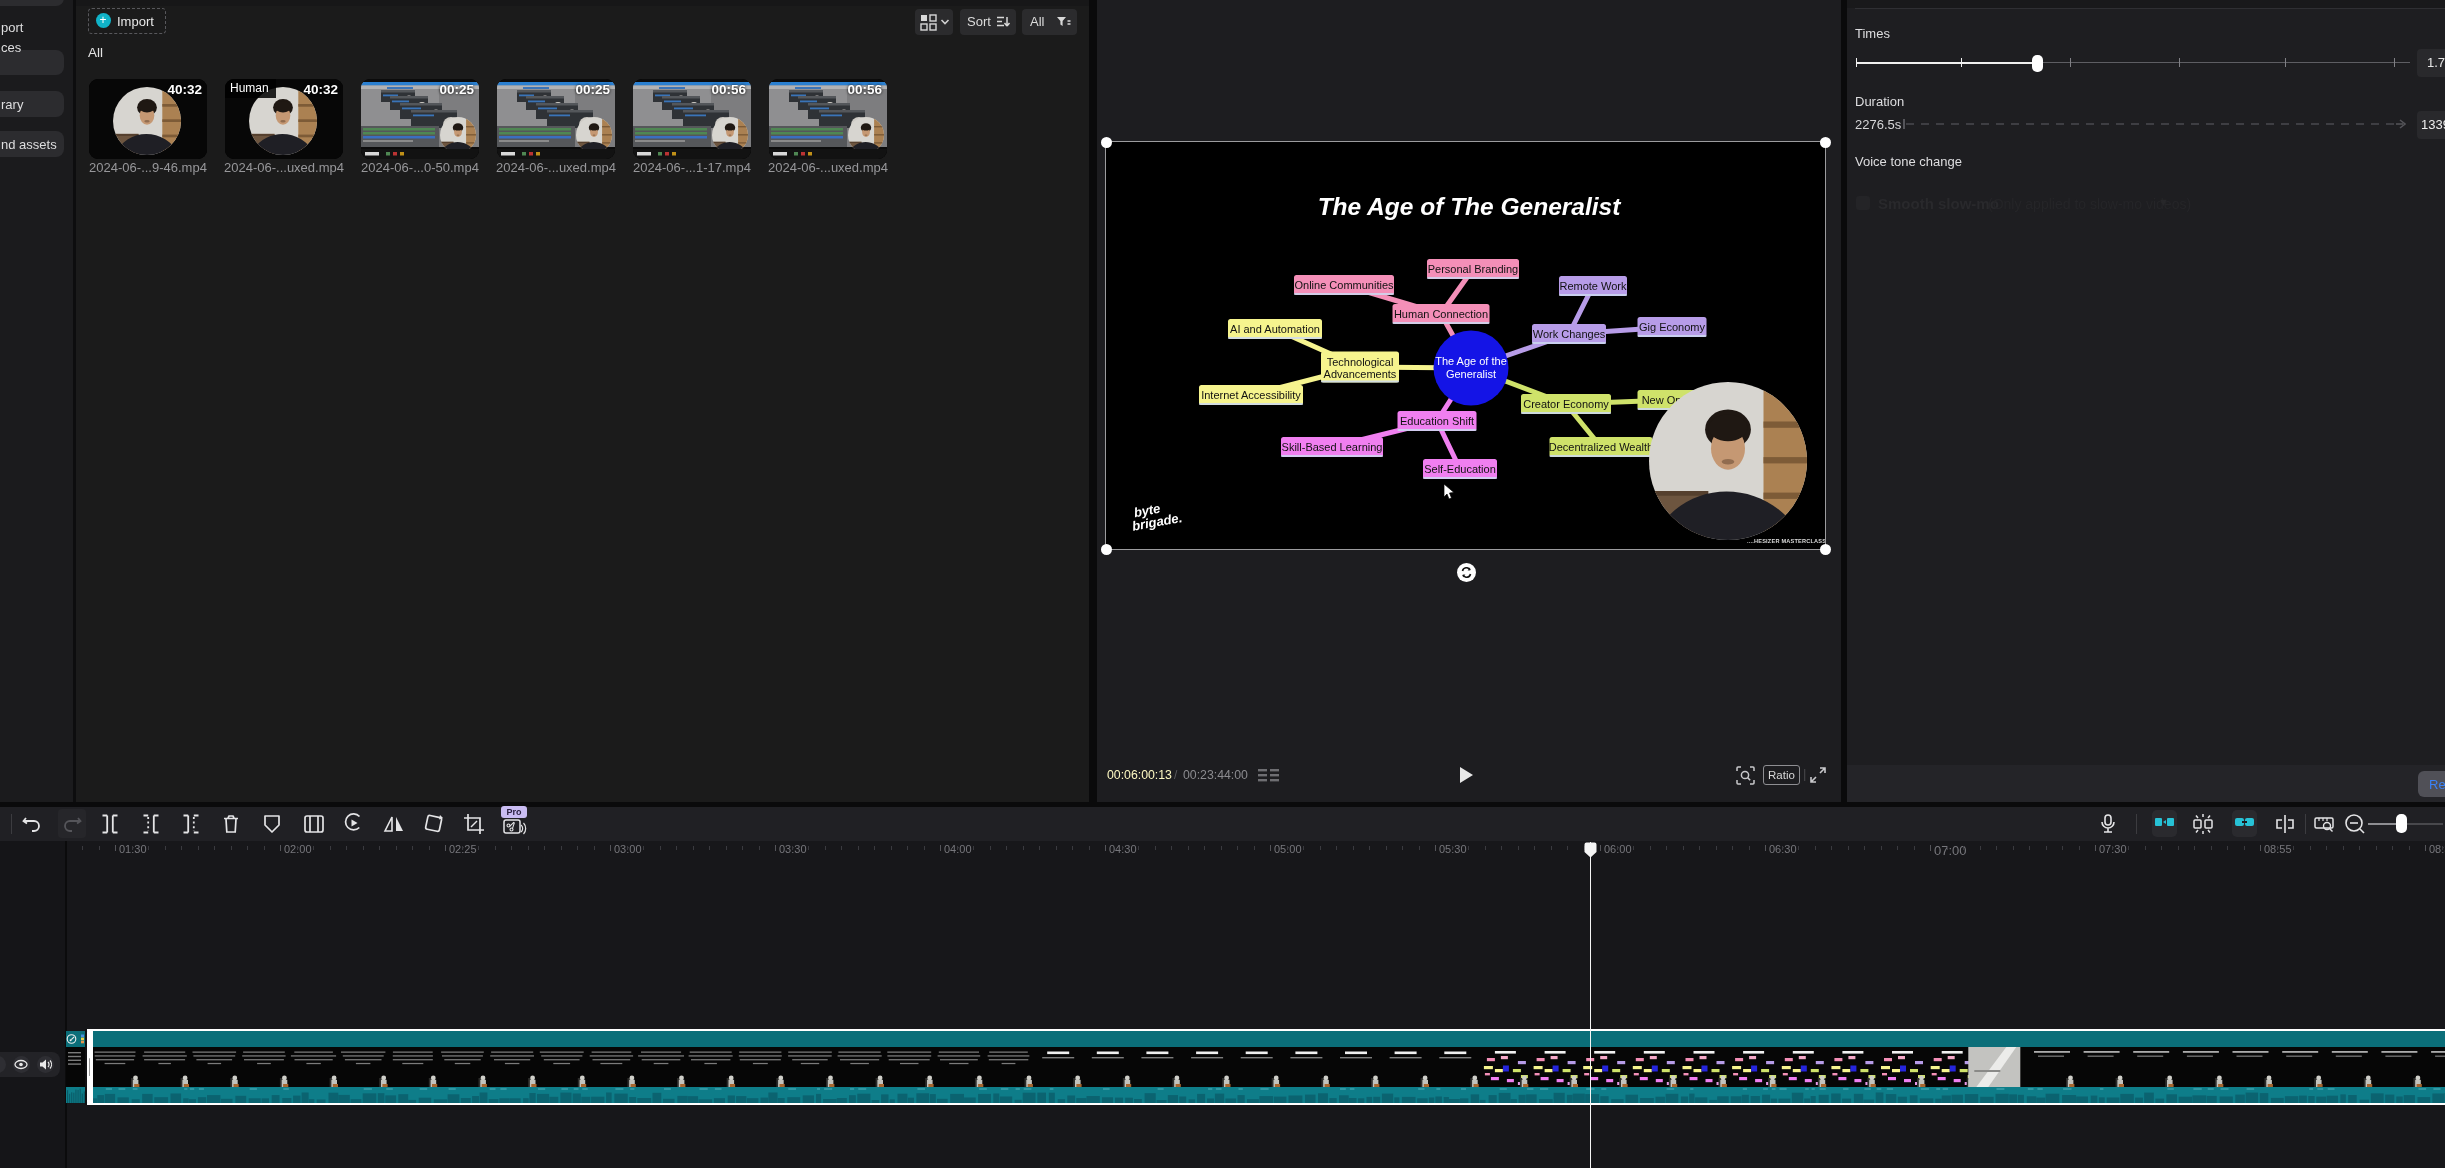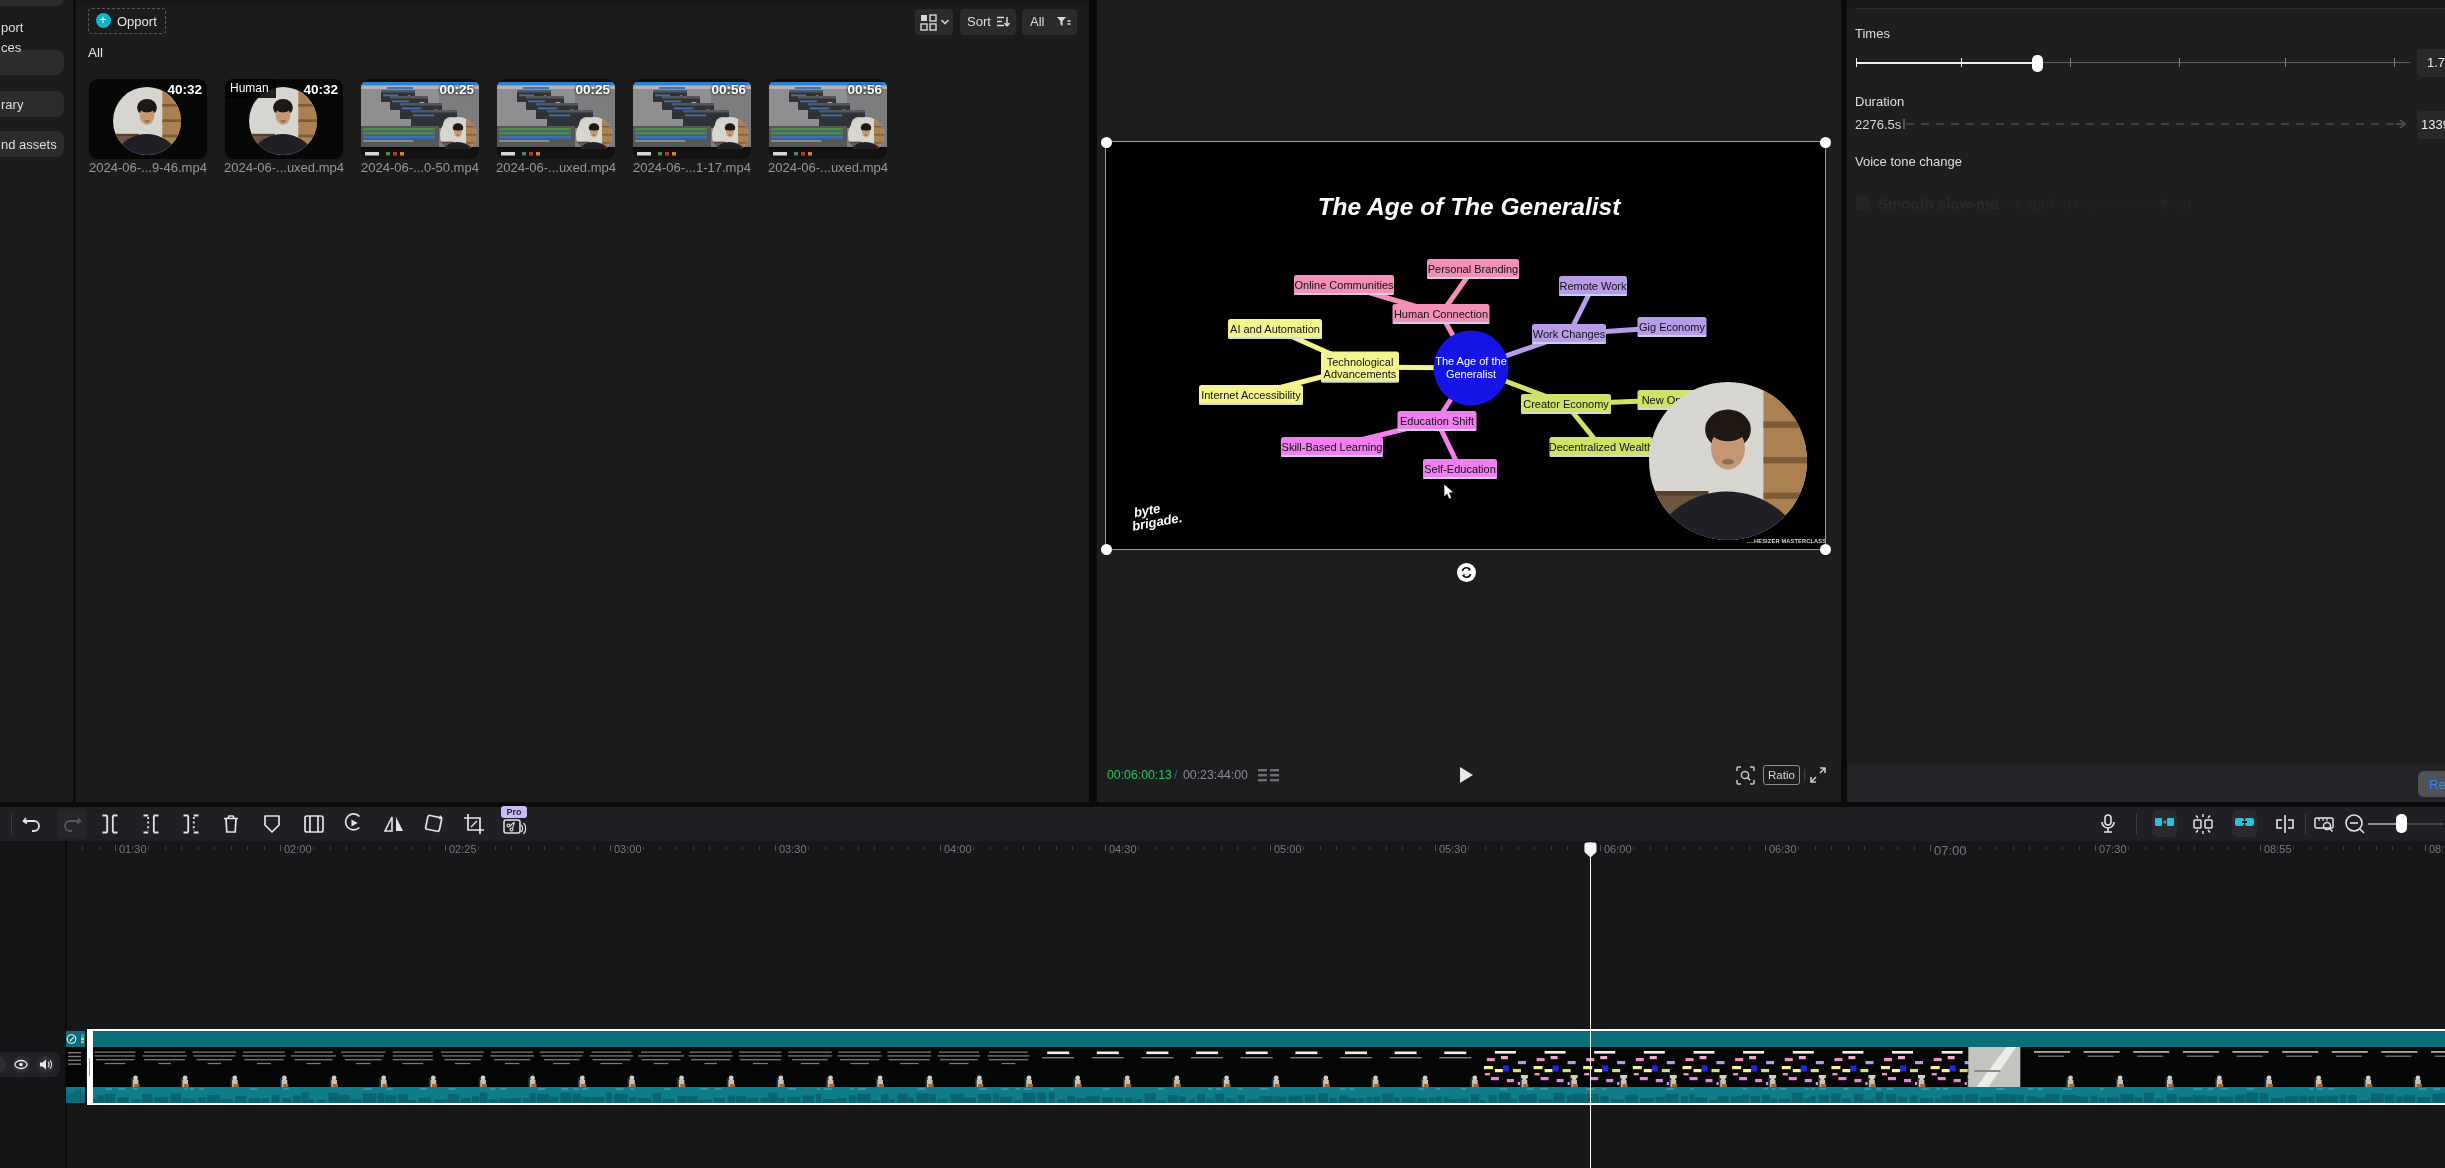--- a/index.html
+++ b/index.html
@@ -16,21 +16,21 @@
 <div class="t" style="left:1px;top:40px;font-size:13px;color:#dededf">ces</div>
 <div class="abs" style="left:-40px;top:91px;width:104px;height:26px;background:#2c2c2f;border-radius:8px"></div>
 <div class="t" style="left:1px;top:97px;font-size:13px;color:#dededf">rary</div>
 <div class="abs" style="left:-40px;top:131px;width:104px;height:26px;background:#2c2c2f;border-radius:8px"></div>
 <div class="t" style="left:1px;top:137px;font-size:13px;color:#dededf">nd assets</div>
 <div class="abs" style="left:76px;top:0;width:1013px;height:802px;background:#1b1b1b"></div>
 <div class="abs" style="left:76px;top:0;width:1013px;height:6px;background:#171718"></div>
 <div class="abs" style="left:88px;top:8px;width:78px;height:26px;border:1px dashed #58585c;border-radius:4px"></div>
 <div class="abs" style="left:96px;top:13px;width:15px;height:15px;border-radius:50%;background:#10b3c8"></div>
 <div class="t" style="left:99.5px;top:12.5px;font-size:12px;color:#fff">+</div>
-<div class="t" style="left:117px;top:14px;font-size:13px;color:#e8e8e8">Opport</div>
+<div class="t" style="left:117px;top:14px;font-size:13px;color:#e8e8e8">Import</div>
 <div class="t" style="left:88px;top:45px;font-size:13.5px;color:#e4e4e4">All</div>
 <div class="abs" style="left:915px;top:9px;width:38px;height:26px;background:#2b2b2d;border-radius:4px"></div>
 <svg class="abs" style="left:920px;top:14px" width="17" height="17" viewBox="0 0 17 17">
 <rect x="1" y="1" width="6" height="6" fill="#d8d8d8"></rect>
 <rect x="10" y="1" width="6" height="6" fill="none" stroke="#d8d8d8" stroke-width="1.4"></rect>
 <rect x="1" y="10" width="6" height="6" fill="none" stroke="#d8d8d8" stroke-width="1.4"></rect>
 <rect x="10" y="10" width="6" height="6" fill="none" stroke="#d8d8d8" stroke-width="1.4"></rect>
 </svg>
 <svg class="abs" style="left:940px;top:18px" width="10" height="8" viewBox="0 0 10 8">
     <path d="M1.5 2 L5 5.5 L8.5 2" stroke="#cfcfcf" stroke-width="1.6" fill="none"></path>
@@ -416,21 +416,21 @@
 <div class="abs" style="left:1820.0px;top:137.0px;width:11px;height:11px;border-radius:50%;background:#fff"></div>
 <div class="abs" style="left:1100.5px;top:543.5px;width:11px;height:11px;border-radius:50%;background:#fff"></div>
 <div class="abs" style="left:1820.0px;top:543.5px;width:11px;height:11px;border-radius:50%;background:#fff"></div>
 <div class="abs" style="left:1456.5px;top:563px;width:19px;height:19px;border-radius:50%;background:#fff"></div>
 <svg class="abs" style="left:1460.5px;top:567px" width="11" height="11" viewBox="0 0 11 11">
 <path d="M1.5 4 A4 4 0 0 1 9 3" stroke="#111" stroke-width="1.6" fill="none"></path>
 <path d="M9.5 7 A4 4 0 0 1 2 8" stroke="#111" stroke-width="1.6" fill="none"></path>
 <path d="M9 0.5 l0.4 2.8 l-2.8 0.3 z" fill="#111"></path>
     <path d="M2 10.5 l-0.4 -2.8 l2.8 -0.3 z" fill="#111"></path>
 </svg>
-<div class="t" style="left:1107px;top:768px;font-size:12.3px;color:#22c55e">00:06:00:13</div>
+<div class="t" style="left:1107px;top:768px;font-size:12.3px;color:#fef9c3">00:06:00:13</div>
 <div class="t" style="left:1174px;top:768px;font-size:12px;color:#5a5a5e">/</div>
 <div class="t" style="left:1183px;top:768px;font-size:12.3px;color:#8b8b8f">00:23:44:00</div>
 <svg class="abs" style="left:1258px;top:769px" width="22" height="13" viewBox="0 0 22 13">
 <g fill="#6e6e72">
       <rect x="0" y="0" width="9" height="2.4"></rect>
       <rect x="0" y="5" width="9" height="2.4"></rect>
       <rect x="0" y="10" width="9" height="2.4"></rect>
 <rect x="12" y="0" width="9" height="2.4"></rect>
       <rect x="12" y="5" width="9" height="2.4"></rect>
       <rect x="12" y="10" width="9" height="2.4"></rect>

